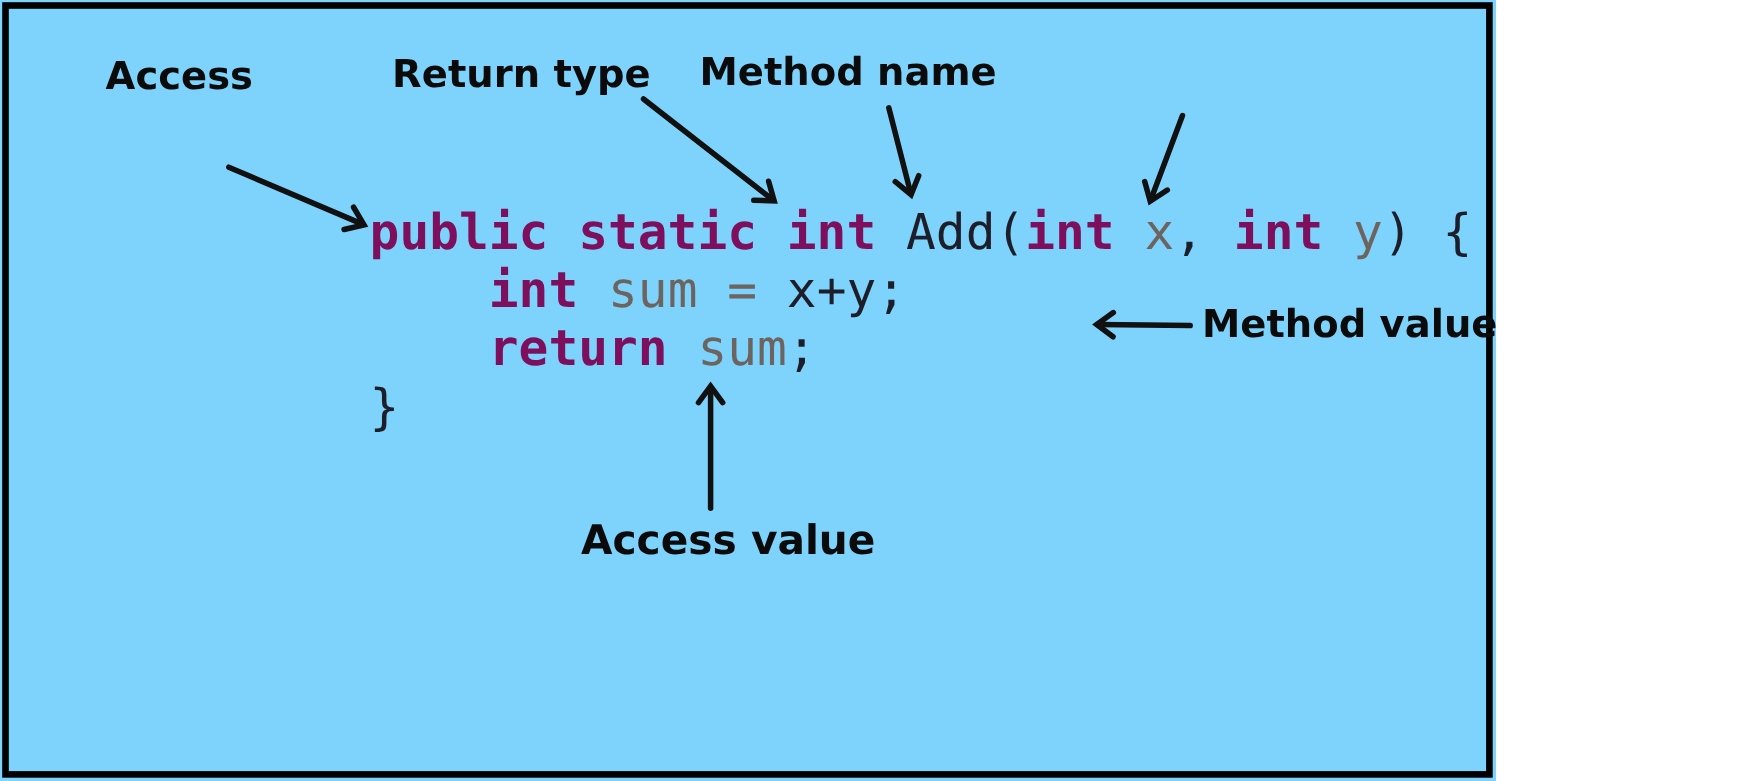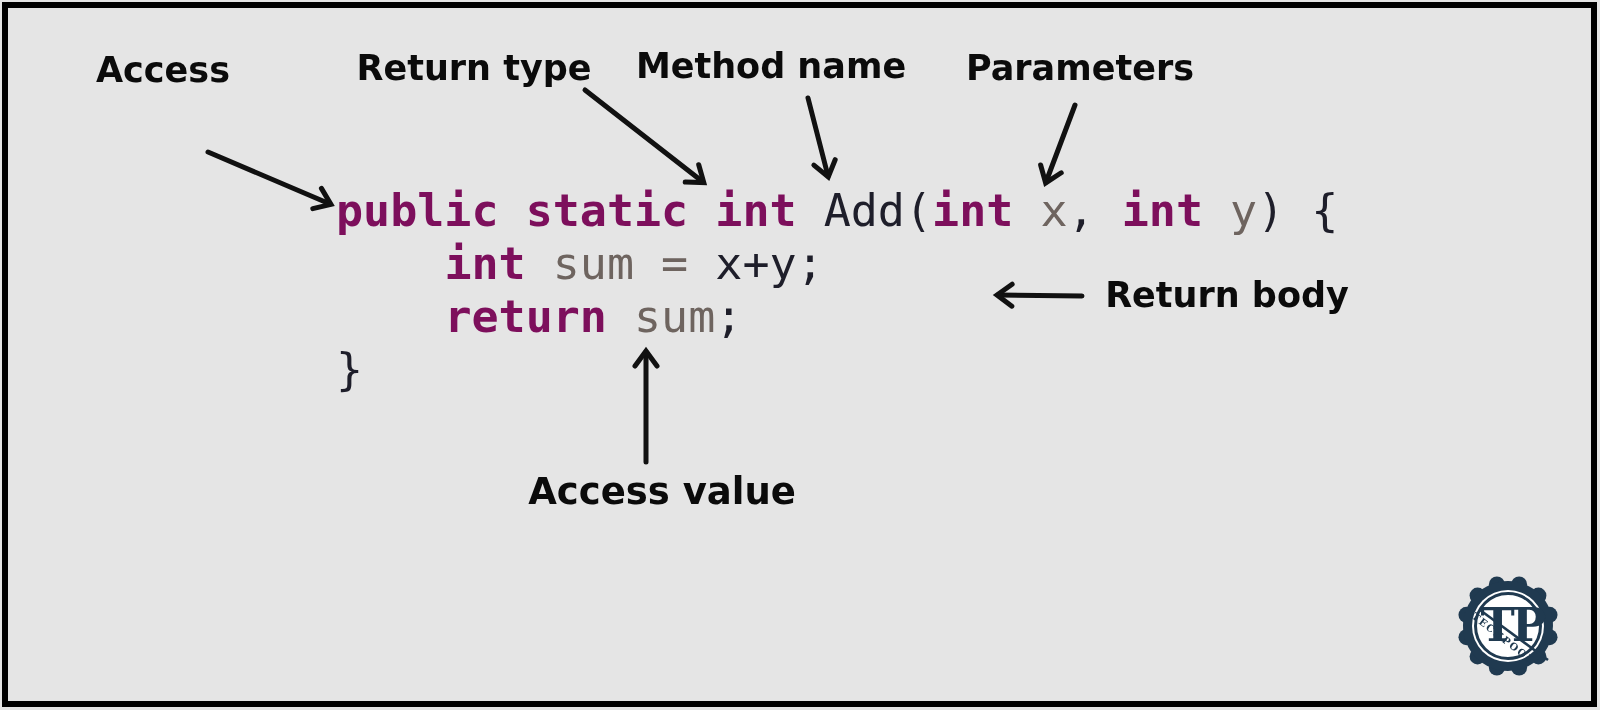--- a/index.html
+++ b/index.html
@@ -1,21 +1,22 @@
 <!DOCTYPE html>
 <html style="--keyword: #7d0f5c; --plain: #1e1e2a; --variable: #6e645f; --label-text: #0b0b0b; --arrow: #111111; --logo-navy: #203a50;"><head>
 <meta charset="utf-8">
 <style>
   html,body{margin:0;padding:0;background:#ffffff;}
   .canvas{
     position:relative;
-    width:1600px;height:710px;
-    background:#e5e5e5;
+    width:1332px;height:710px;
+    background:#7dd3fc;
     overflow:hidden;
     font-family:"DejaVu Sans", sans-serif;
+    padding-left:28px;
   }
   .frame{
     position:absolute;
     left:2px;top:2px;right:3px;bottom:3px;
     border:6px solid #000000;
     pointer-events:none;
   }
   
   .lbl{
     position:absolute;
@@ -73,22 +74,21 @@
 
 <div class="canvas">
 
   <div class="frame"></div>
 
   <div class="lbl centered lbl-access">
     <div>Access</div>
   </div>
   <div class="lbl centered lbl-return-type">Return type</div>
   <div class="lbl centered lbl-method-name">Method name</div>
-  <div class="lbl centered lbl-parameters">Parameters</div>
-  <div class="lbl centered lbl-method-body">Return body</div>
+  <div class="lbl centered lbl-method-body">Method value</div>
   <div class="lbl centered lbl-return-value">Access value</div>
 
   <div class="code" id="code-block"><div><span class="tok-keyword">public static int </span><span class="tok-plain">Add(</span><span class="tok-keyword">int </span><span class="tok-variable">x</span><span class="tok-plain">, </span><span class="tok-keyword">int </span><span class="tok-variable">y</span><span class="tok-plain">) {</span></div><div><span class="tok-plain">    </span><span class="tok-keyword">int </span><span class="tok-variable">sum</span><span class="tok-variable"> = </span><span class="tok-plain">x+y</span><span class="tok-plain">;</span></div><div><span class="tok-plain">    </span><span class="tok-keyword">return </span><span class="tok-variable">sum</span><span class="tok-plain">;</span></div><div><span class="tok-plain">}</span></div></div>
 
   <svg class="arrows" width="1600" height="710" viewBox="0 0 1600 710">
     <defs>
       <marker id="ah" markerWidth="44" markerHeight="44" viewBox="-22 -22 44 44" refX="-1" refY="0" orient="auto" markerUnits="userSpaceOnUse">
         <path d="M-15,-11 L0,0 L-15,11" fill="none" stroke="#111111" stroke-width="5" stroke-linecap="round"></path>
       </marker>
     </defs>

